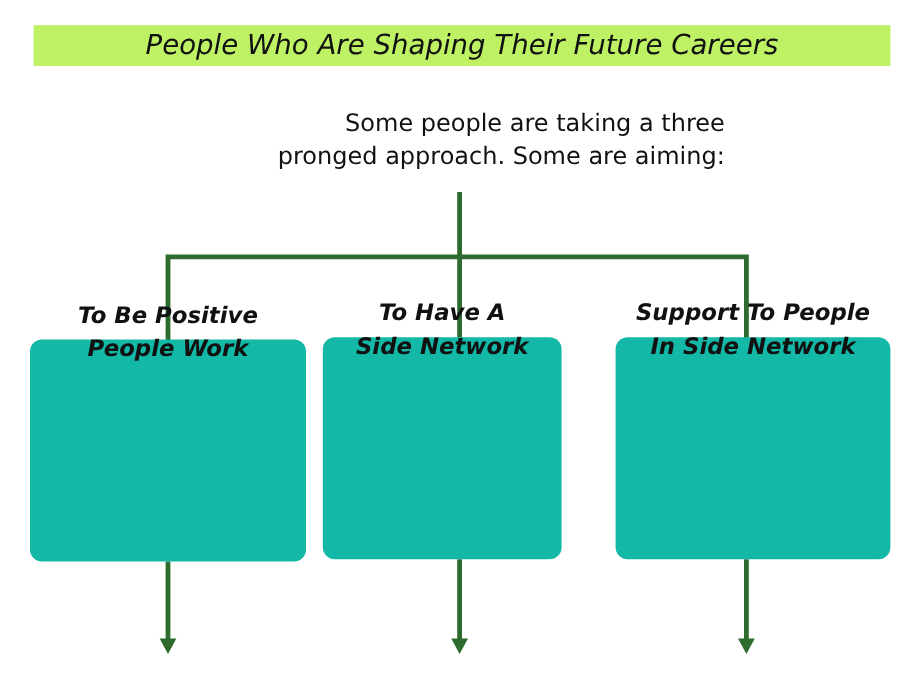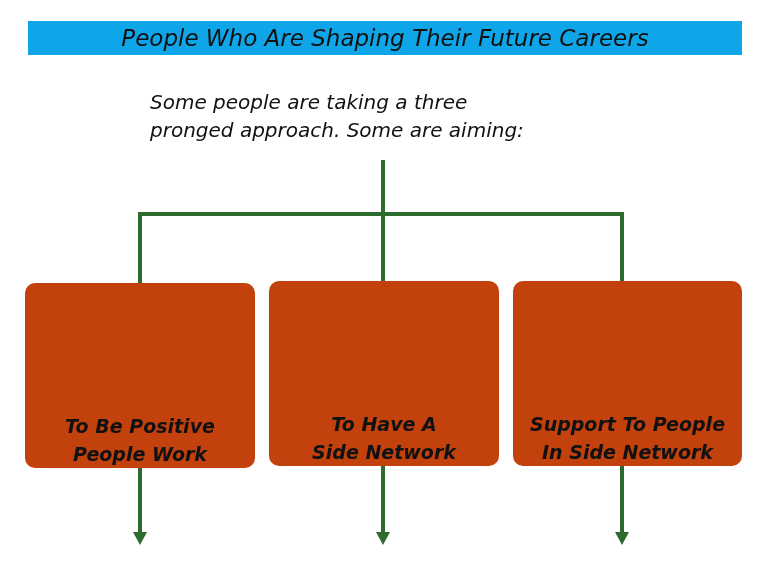--- a/index.html
+++ b/index.html
@@ -13,71 +13,70 @@
       position: relative;
       overflow: hidden;
       font-family: "DejaVu Sans", "Liberation Sans", sans-serif;
     }
     .title-bar {
       position: absolute;
       left: 28px;
       top: 21px;
       width: 714px;
       height: 34px;
-      background: #0ea5e9;
+      background: #bef264;
       display: flex;
       align-items: center;
       justify-content: center;
     }
     .title-text {
       font-style: italic;
       font-size: 23px;
       color: #111111;
       letter-spacing: 0px;
     }
     .intro {
       position: absolute;
-      left: 150px;
+      left: 136px;
       top: 88px;
       width: 468px;
-      text-align: left;
-      font-style: italic;
+      text-align: right;
       font-size: 20px;
       line-height: 28px;
       color: #111111;
     }
     .intro span { display: block; }
     svg.connectors {
       position: absolute;
       left: 0;
       top: 0;
       width: 768px;
       height: 576px;
       pointer-events: none;
     }
     .box {
       position: absolute;
-      background: #c2410c;
+      background: #14b8a6;
       border-radius: 10px;
       display: flex;
-      align-items: flex-end;
+      align-items: flex-start;
       justify-content: center;
       text-align: center;
     }
     .box-text {
       font-weight: bold;
       font-style: italic;
       font-size: 19px;
       line-height: 28px;
       color: #111111;
       margin-top: -34px;
     }
     .box-text span { display: block; }
     #box-1 { left: 25px; top: 283px; width: 230px; height: 185px; }
-    #box-2 { left: 269px; top: 281px; width: 230px; height: 185px; }
+    #box-2 { left: 269px; top: 281px; width: 199px; height: 185px; }
     #box-3 { left: 513px; top: 281px; width: 229px; height: 185px; }
   </style>
 </head>
 <body>
 
 <div class="title-bar">
   <span class="title-text">People Who Are Shaping Their Future Careers</span>
 </div>
 
 <div class="intro">

